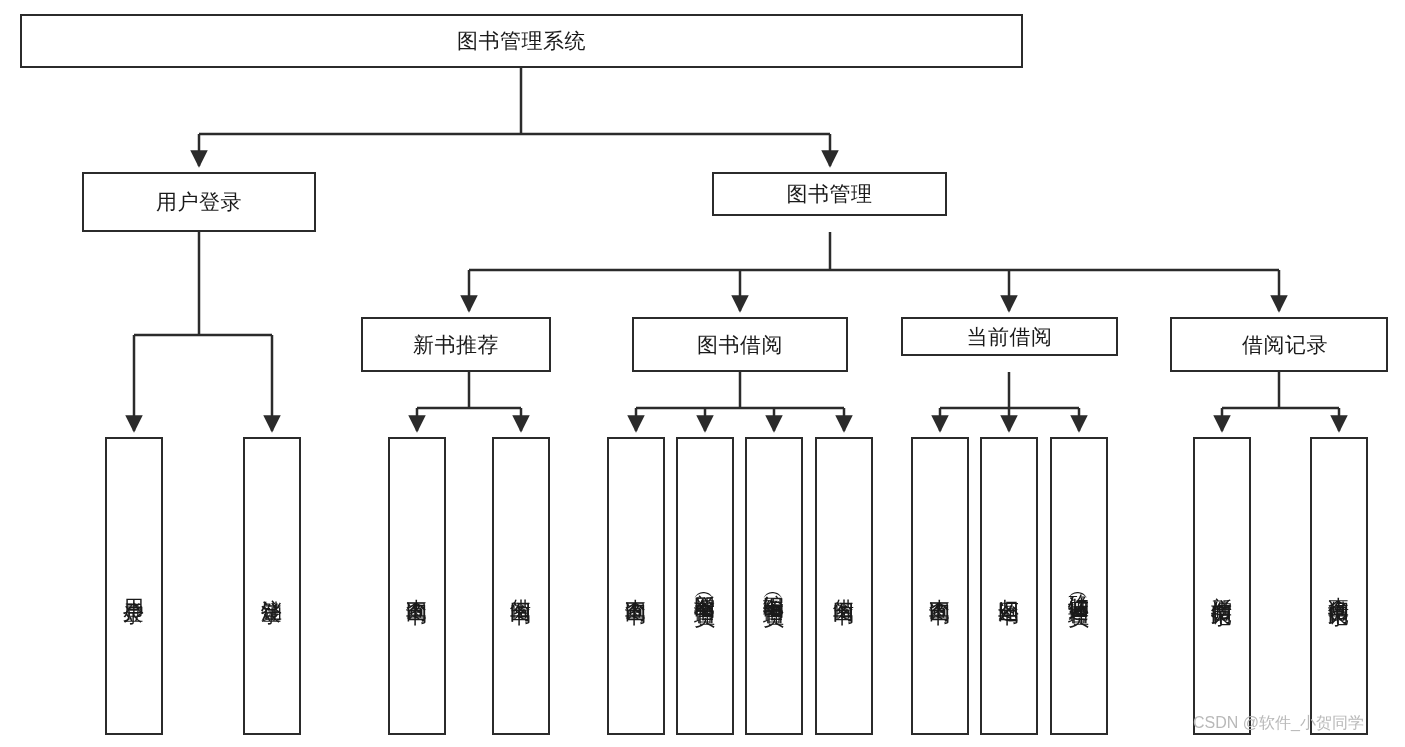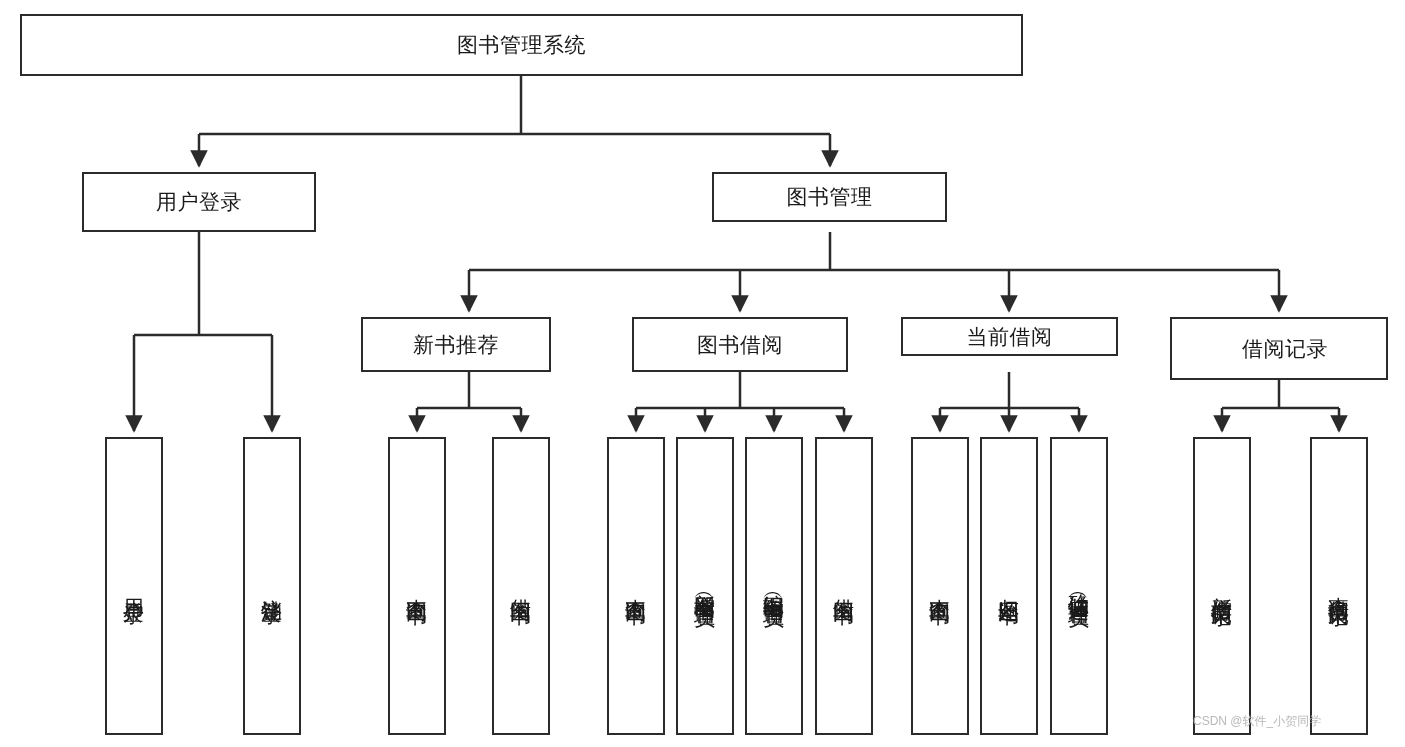--- a/index.html
+++ b/index.html
@@ -53,21 +53,21 @@
   }
   .node-v .vtext {
     writing-mode: vertical-rl;
     text-orientation: upright;
     display: block;
   }
   #watermark {
     position: absolute;
     left: 1193px;
     top: 713px;
-    font-size: 12px;
+    font-size: 16px;
     color: #b9b9b9;
     white-space: nowrap;
     z-index: 3;
   }
 </style>
 </head>
 <body>
 
 <div id="canvas">
 
@@ -114,41 +114,41 @@
       <path d="M 1009 408 L 1009 431" marker-end="url(#arrow)"></path>
       <path d="M 1079 408 L 1079 431" marker-end="url(#arrow)"></path>
 
       <path d="M 1279 372 L 1279 408"></path>
       <path d="M 1222 408 L 1339 408"></path>
       <path d="M 1222 408 L 1222 431" marker-end="url(#arrow)"></path>
       <path d="M 1339 408 L 1339 431" marker-end="url(#arrow)"></path>
     </g>
   </svg>
 
-  <div class="node node-h" style="left:20px; top:14px; width:1003px; height:62px;">
+  <div class="node node-h" style="left:20px; top:14px; width:1003px; height:54px;">
     <span>图书管理系统</span>
   </div>
 
   <div class="node node-h" style="left:82px; top:172px; width:234px; height:60px;">
     <span>用户登录</span>
   </div>
-  <div class="node node-h" style="left:712px; top:172px; width:235px; height:50px;">
+  <div class="node node-h" style="left:712px; top:172px; width:235px; height:44px;">
     <span>图书管理</span>
   </div>
 
   <div class="node node-h" style="left:361px; top:317px; width:190px; height:55px;">
     <span>新书推荐</span>
   </div>
   <div class="node node-h" style="left:632px; top:317px; width:216px; height:55px;">
     <span>图书借阅</span>
   </div>
   <div class="node node-h" style="left:901px; top:317px; width:217px; height:39px;">
     <span>当前借阅</span>
   </div>
-  <div class="node node-h" style="left:1170px; top:317px; width:218px; height:63px;padding-left:12px;">
+  <div class="node node-h" style="left:1170px; top:317px; width:218px; height:55px;padding-left:12px;">
     <span>借阅记录</span>
   </div>
 
   <div class="node node-v" style="left:105px; top:437px; width:58px; height:298px;">
     <span class="vtext">用户登录</span>
   </div>
   <div class="node node-v" style="left:243px; top:437px; width:58px; height:298px;">
     <span class="vtext">注销登录</span>
   </div>
 

